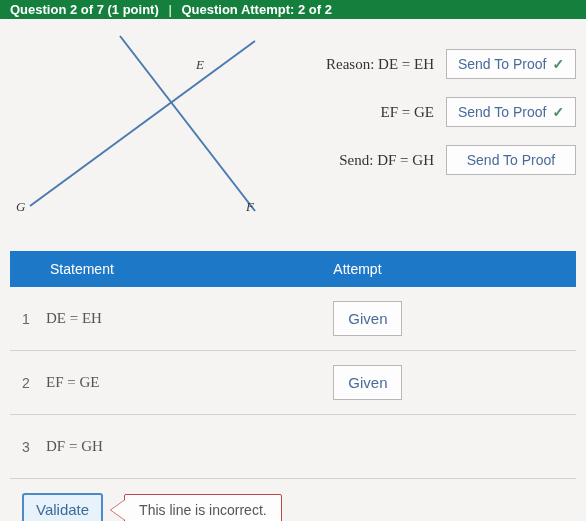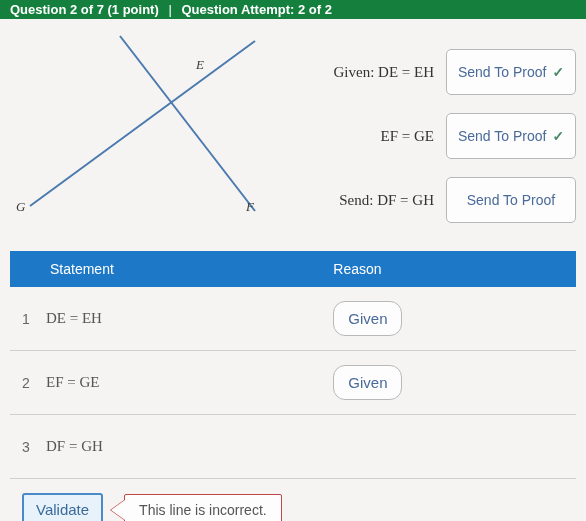--- a/index.html
+++ b/index.html
@@ -53,22 +53,22 @@
     .fact-text {
       font-family: Georgia, serif;
       font-size: 15px;
       color: #333;
     }
     .send-btn {
       border: 1px solid #b8b8b8;
       background: #fdfdfd;
       color: #4a6a9a;
       font-size: 14px;
-      padding: 14px 10px;
-      border-radius: 5px;
+      padding: 6px 10px;
+      border-radius: 0;
       display: inline-flex;
       align-items: center;
       gap: 6px;
       cursor: pointer;
       min-width: 130px;
       justify-content: center;
     }
     .check { color: #4a8a6a; font-weight: bold; }
     .table-wrap { padding: 0 10px; }
     .thead {
@@ -105,21 +105,21 @@
       width: 45%;
       padding: 8px 12px;
     }
     .reason-box {
       display: inline-block;
       border: 1px solid #b8b8b8;
       background: #fdfdfd;
       color: #4a6a9a;
       font-size: 15px;
       padding: 8px 14px;
-      border-radius: 12px;
+      border-radius: 0;
       cursor: pointer;
     }
     .validate-row {
       display: flex;
       align-items: center;
       gap: 8px;
       padding: 14px 12px;
     }
     .validate-btn {
       border: 2px solid #4a8ac8;
@@ -168,21 +168,21 @@
       <line x1="20" y1="175" x2="245" y2="10" stroke="#4a7ab0" stroke-width="2"></line>
       <line x1="110" y1="5" x2="245" y2="180" stroke="#4a7ab0" stroke-width="2"></line>
     </svg>
     <span class="pt-label" style="left:186px; top:26px;">E</span>
     <span class="pt-label" style="left:236px; top:168px;">F</span>
     <span class="pt-label" style="left:6px; top:168px;">G</span>
   </div>
 
   <div class="facts">
     <div class="fact-row">
-      <span class="fact-text">Given: DE = EH</span>
+      <span class="fact-text">Reason: DE = EH</span>
       <button class="send-btn">
         <span>Send To Proof</span>
         <span class="check">✓</span>
       </button>
     </div>
     <div class="fact-row">
       <span class="fact-text">EF = GE</span>
       <button class="send-btn">
         <span>Send To Proof</span>
         <span class="check">✓</span>
@@ -193,21 +193,21 @@
       <button class="send-btn">
         <span>Send To Proof</span>
       </button>
     </div>
   </div>
 </div>
 
 <div class="table-wrap">
   <div class="thead">
     <div class="th-stmt">Statement</div>
-    <div class="th-reason">Reason</div>
+    <div class="th-reason">Attempt</div>
   </div>
 
   <div class="trow">
     <div class="td-stmt">
       <span class="row-num">1</span>
       <span>DE = EH</span>
     </div>
     <div class="td-reason">
       <span class="reason-box">Given</span>
     </div>

